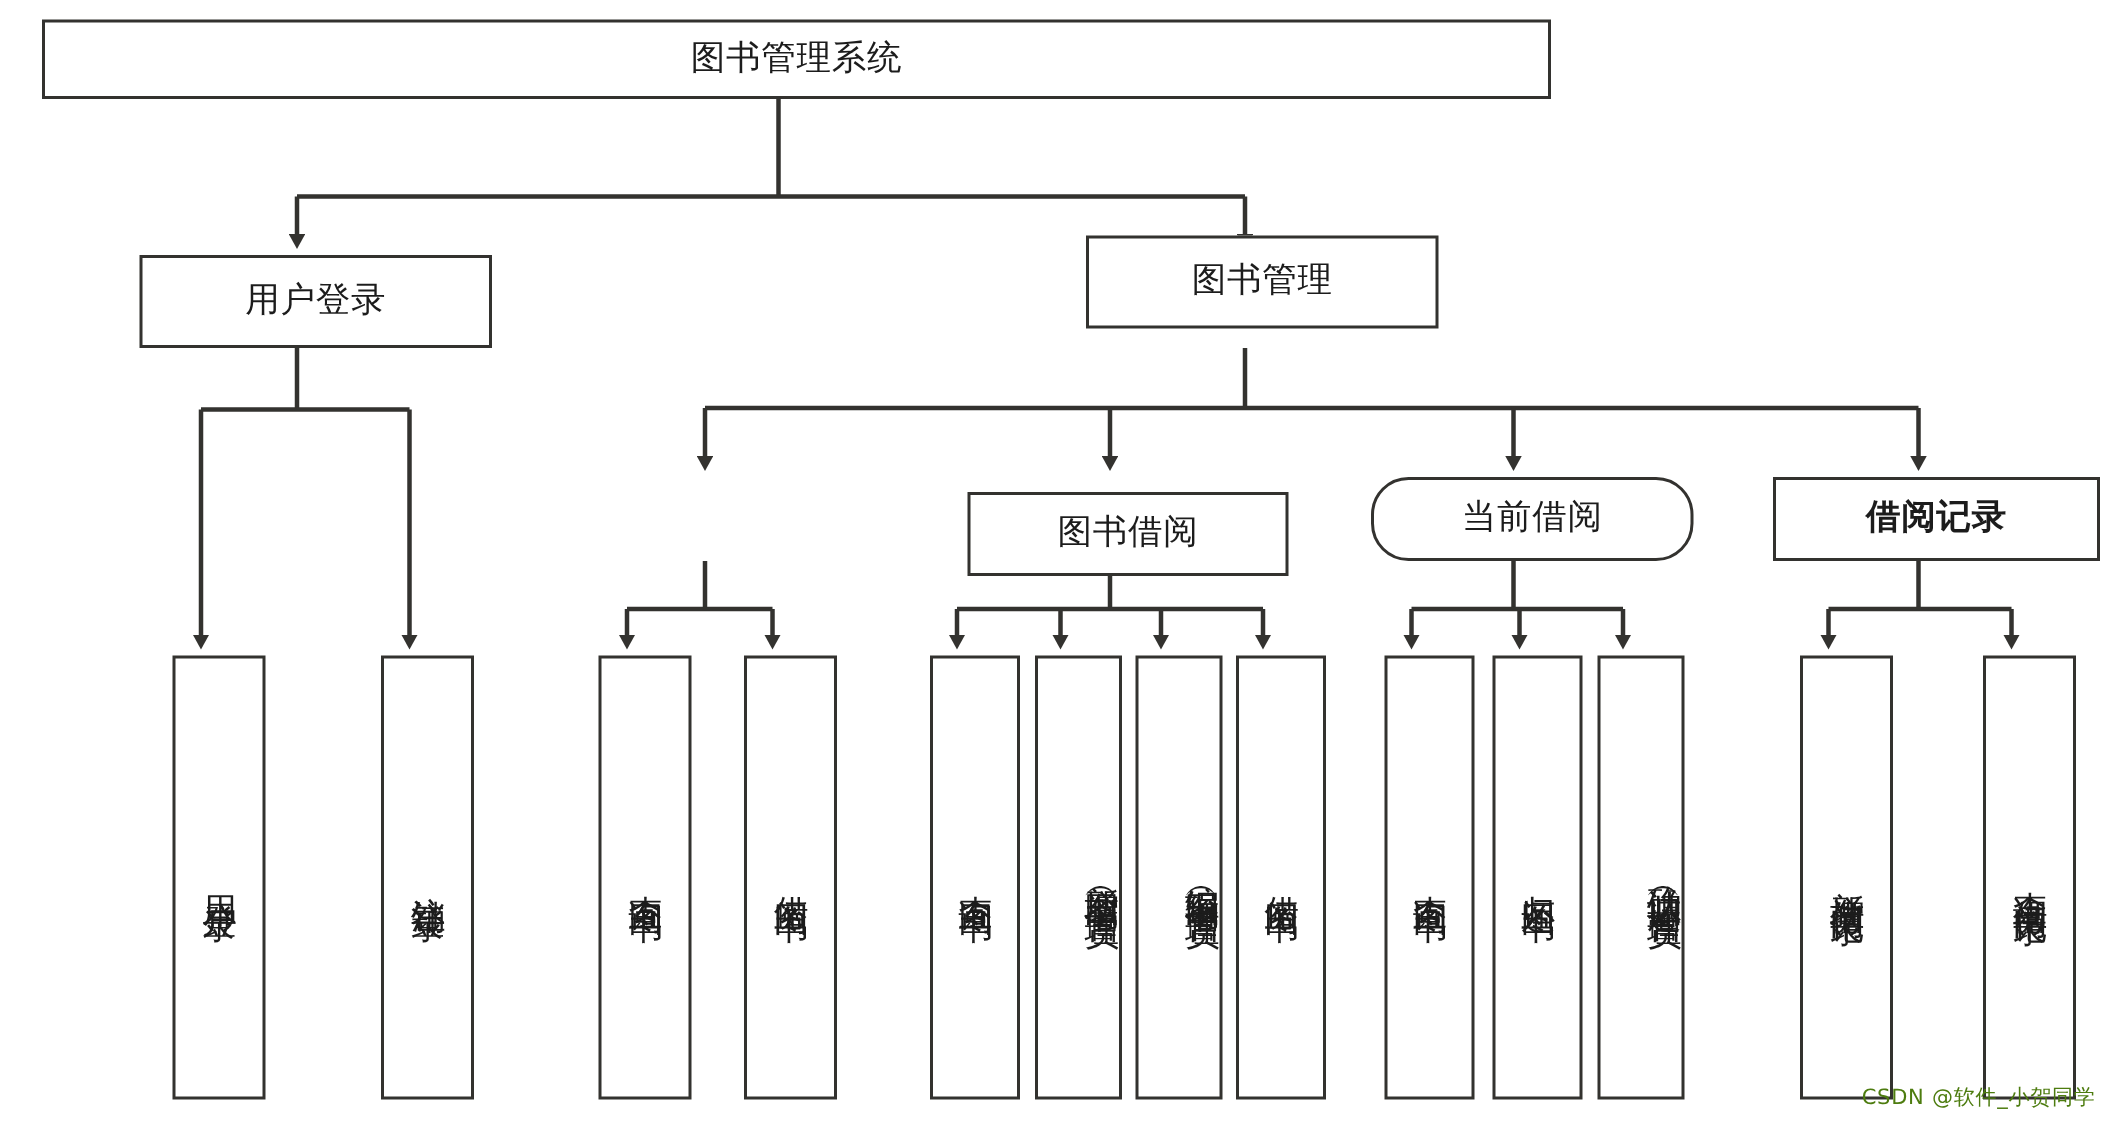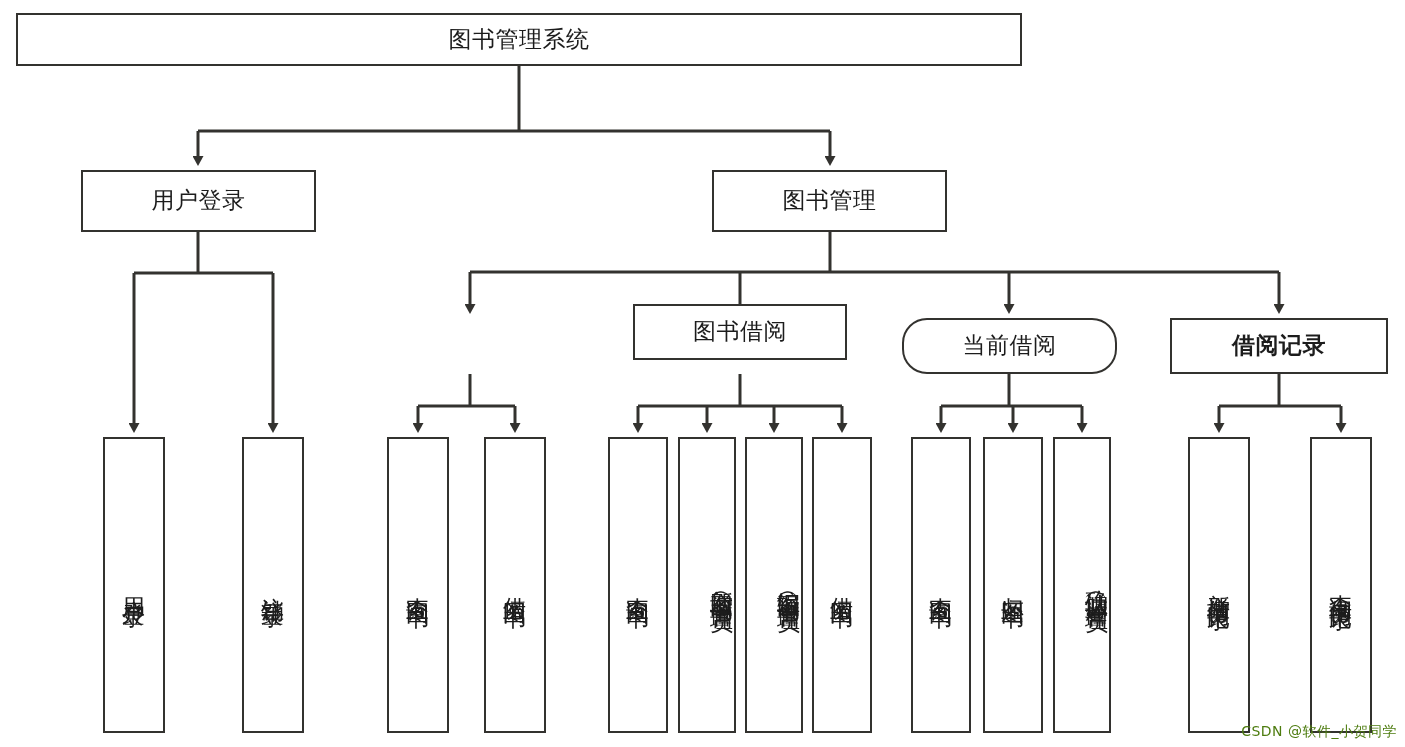--- a/index.html
+++ b/index.html
@@ -19,20 +19,21 @@
   }
   .node {
     position: absolute;
     box-sizing: border-box;
     border: 2px solid #33322f;
     background: #ffffff;
     display: flex;
     align-items: center;
     justify-content: center;
     color: #1c1c1c;
+    margin-left: 12px;
   }
   .node.horiz {
     font-size: 23px;
     letter-spacing: 0.5px;
     line-height: 1.2;
   }
   .node.vert {
     writing-mode: vertical-rl;
     text-orientation: upright;
     font-size: 23px;
@@ -118,23 +119,23 @@
       <path d="M1279,374 L1279,406"></path>
       <path d="M1219,406 L1341,406"></path>
       <path d="M1219,406 L1219,424" marker-end="url(#arrow)"></path>
       <path d="M1341,406 L1341,424" marker-end="url(#arrow)"></path>
     </g>
   </svg>
 
   <div class="node horiz" style="left:16px; top:13px; width:1006px; height:53px;">图书管理系统</div>
 
   <div class="node horiz" style="left:81px; top:170px; width:235px; height:62px;">用户登录</div>
-  <div class="node horiz" style="left:712px; top:170px; width:235px; height:62px;">图书管理</div>
+  <div class="node horiz" style="left:712px; top:157px; width:235px; height:62px;">图书管理</div>
 
-  <div class="node horiz" style="left:633px; top:304px; width:214px; height:56px;">图书借阅</div>
+  <div class="node horiz" style="left:633px; top:328px; width:214px; height:56px;">图书借阅</div>
   <div class="node horiz" style="left:902px; top:318px; width:215px; height:56px;border-radius:25px;">当前借阅</div>
   <div class="node horiz" style="left:1170px; top:318px; width:218px; height:56px;font-weight:bold;">借阅记录</div>
 
   <div class="node vert midtop" style="left:103px; top:437px; width:62px; height:296px;">用户登录</div>
   <div class="node vert midtop" style="left:242px; top:437px; width:62px; height:296px;">注销登录</div>
 
   <div class="node vert midtop" style="left:387px; top:437px; width:62px; height:296px;">查询图书</div>
   <div class="node vert midtop" style="left:484px; top:437px; width:62px; height:296px;">借阅图书</div>
 
   <div class="node vert midtop" style="left:608px; top:437px; width:60px; height:296px;">查询图书</div>

